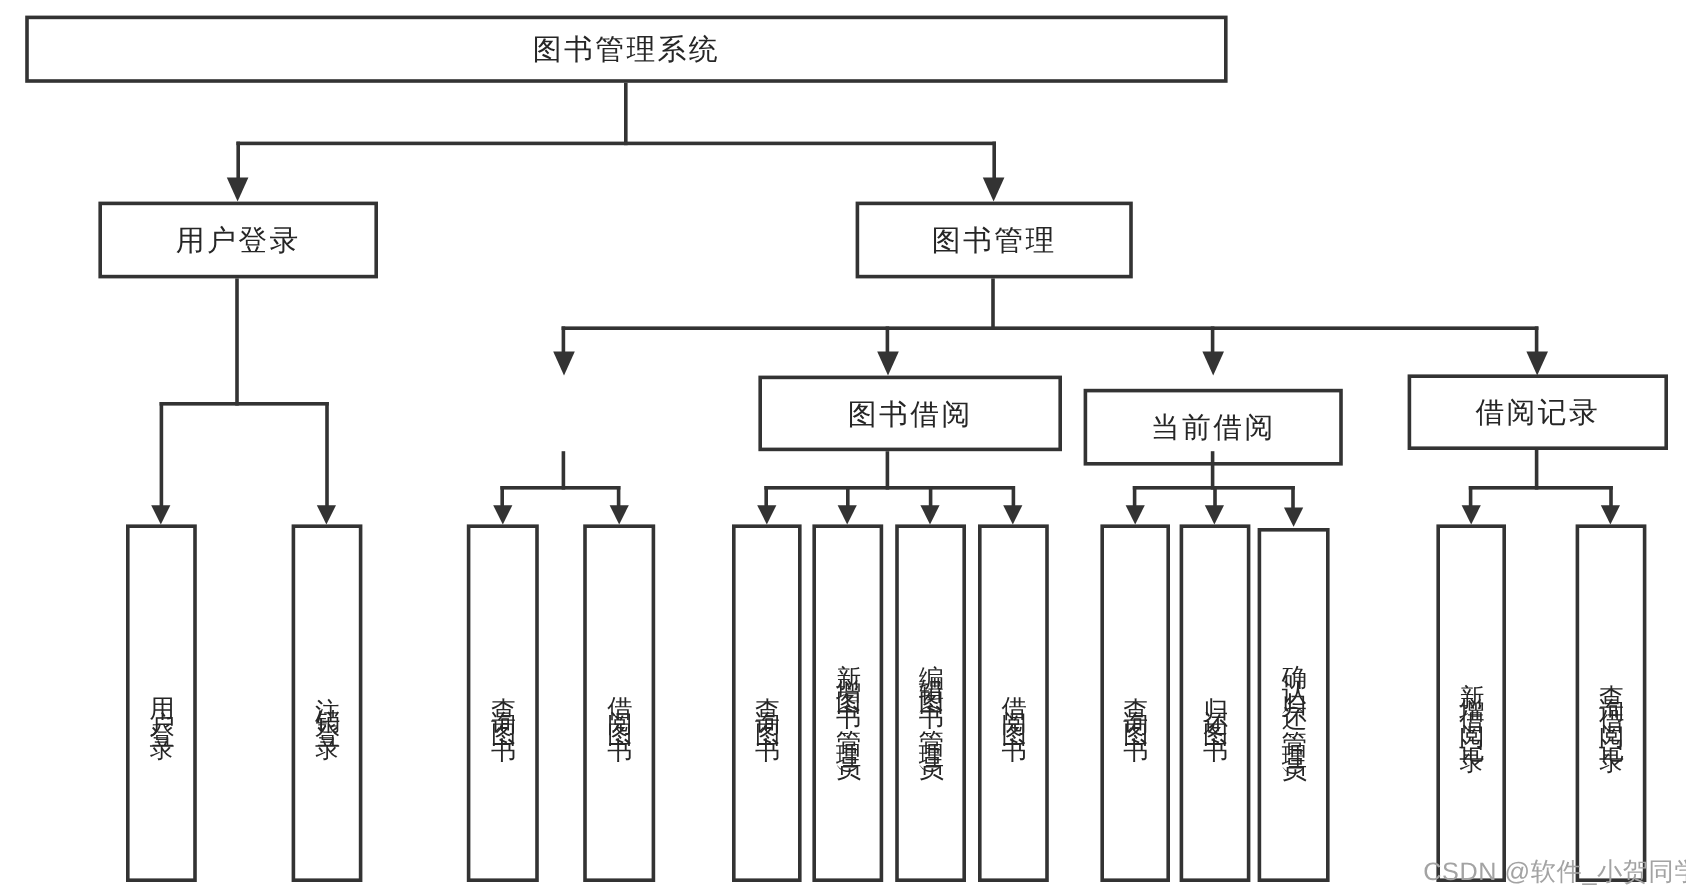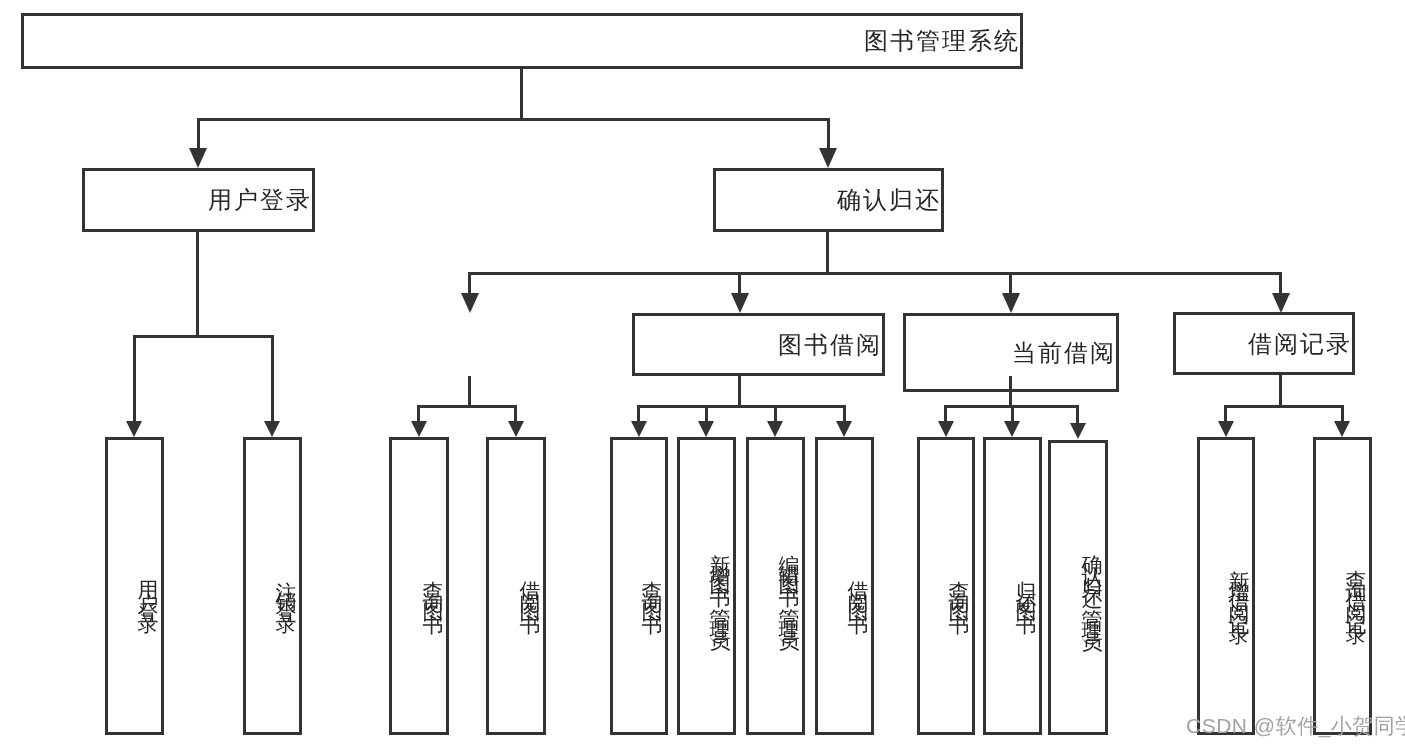--- a/index.html
+++ b/index.html
@@ -2,21 +2,21 @@
 <html><head>
 <meta charset="utf-8">
 <style>
   html,body{margin:0;padding:0;background:#ffffff;}
   .canvas{
     position:relative;width:1405px;height:747px;background:#ffffff;
     font-family:"Liberation Sans","DejaVu Sans",sans-serif;overflow:hidden;
   }
   .box{
     position:absolute;box-sizing:border-box;border:3px solid #333333;
-    background:#ffffff;display:flex;align-items:center;justify-content:flex-end;
+    background:#ffffff;display:flex;align-items:center;justify-content:center;
     color:#262626;
   }
   .h{font-size:24px;letter-spacing:2px;}
   .leaf span{
     writing-mode:vertical-rl;text-orientation:mixed;
     font-size:21px;letter-spacing:11px;line-height:1.2;
   }
   .vl,.hl{position:absolute;background:#333333;}
   .ar{
     position:absolute;width:0;height:0;
@@ -36,33 +36,33 @@
 
   <div class="box h" style="left:21px;top:13px;width:1002px;height:56px;">
     <span>图书管理系统</span>
   </div>
 
   <div class="box h" style="left:82px;top:168px;width:233px;height:64px;">
     <span>用户登录</span>
   </div>
 
   <div class="box h" style="left:713px;top:168px;width:231px;height:64px;">
-    <span>确认归还</span>
+    <span>图书管理</span>
   </div>
 
 
   <div class="box h" style="left:632px;top:313px;width:253px;height:63px;">
     <span>图书借阅</span>
   </div>
 
-  <div class="box h" style="left:903px;top:313px;width:216px;height:79px;">
+  <div class="box h" style="left:903px;top:324px;width:216px;height:64px;">
     <span>当前借阅</span>
   </div>
 
-  <div class="box h" style="left:1173px;top:312px;width:182px;height:63px;">
+  <div class="box h" style="left:1173px;top:312px;width:217px;height:63px;">
     <span>借阅记录</span>
   </div>
 
   <div class="box leaf" style="left:105px;top:437px;width:59px;height:298px;">
     <span>用户登录</span>
   </div>
   <div class="box leaf" style="left:243px;top:437px;width:59px;height:298px;">
     <span>注销登录</span>
   </div>
 

